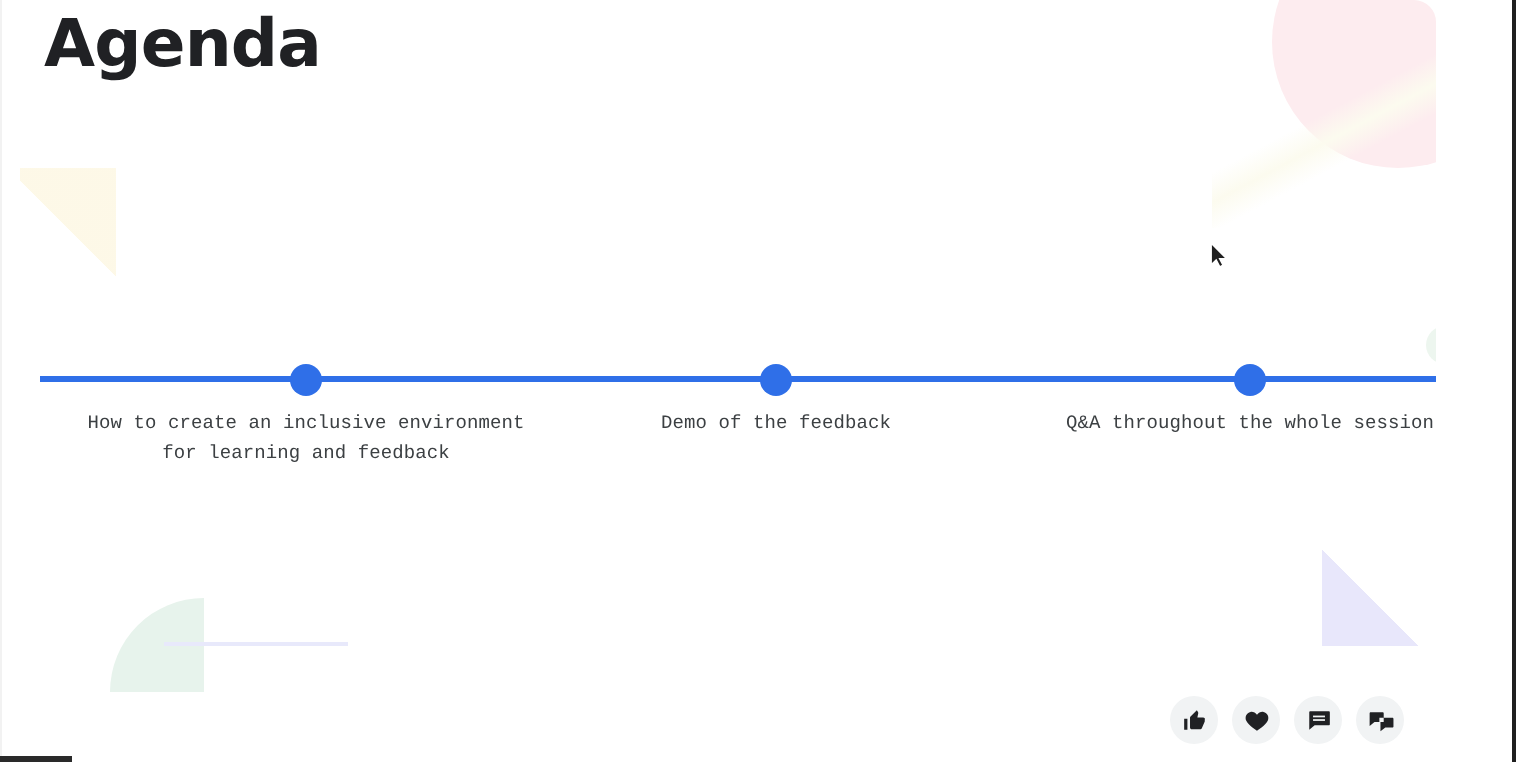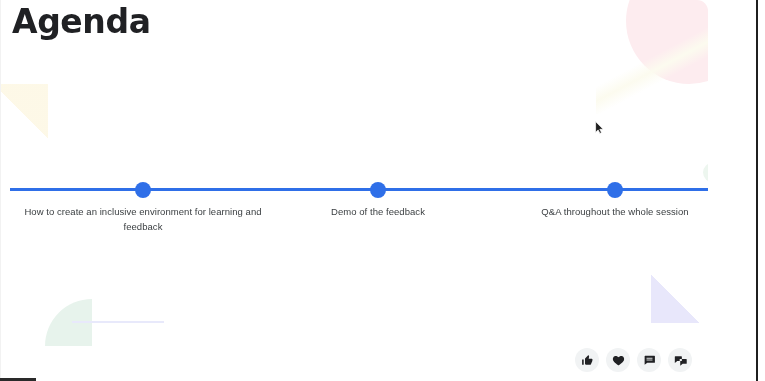--- a/index.html
+++ b/index.html
@@ -17,21 +17,21 @@
     position: relative;
     width: 765px;
     height: 381px;
     background: #ffffff;
     overflow: hidden;
   }
 
   
   #slide-surface {
     position: absolute;
-    left: 0; top: 0;
+    left: 10px; top: 0;
     width: 708px;
     height: 381px;
     background: #ffffff;
     overflow: hidden;
     border-radius: 11px;
   }
 
   
   .deco { position: absolute; pointer-events: none; }
 
@@ -156,21 +156,21 @@
   }
 
   .node-label {
     position: absolute;
     left: 0;
     top: 34px;
     width: 240px;
     font-size: 9.5px;
     line-height: 15px;
     color: #3c4043;
-    font-family: Liberation Sans, sans-serif;
+    font-family: Liberation Mono, monospace;
     letter-spacing: .05px;
   }
 
   #node-0 { left: 143px; }
   #node-1 { left: 378px; }
   #node-2 { left: 615px; }
 
   
   #reaction-bar {
     position: absolute;

